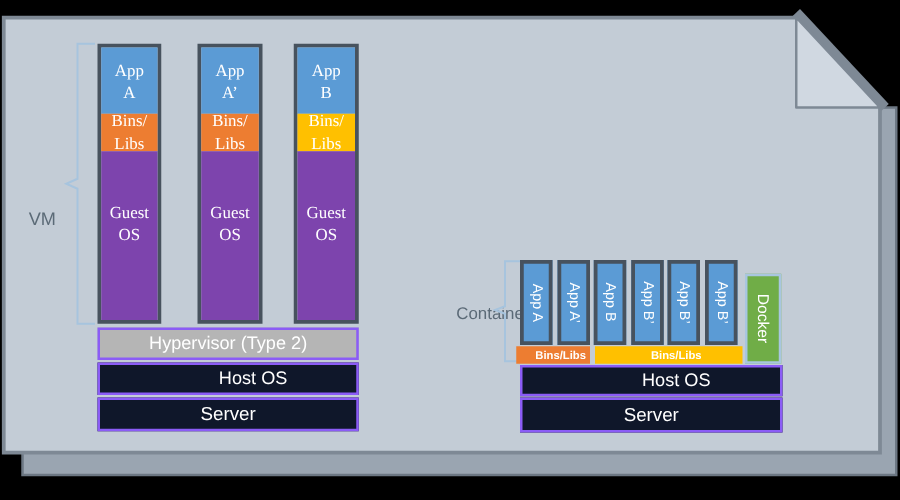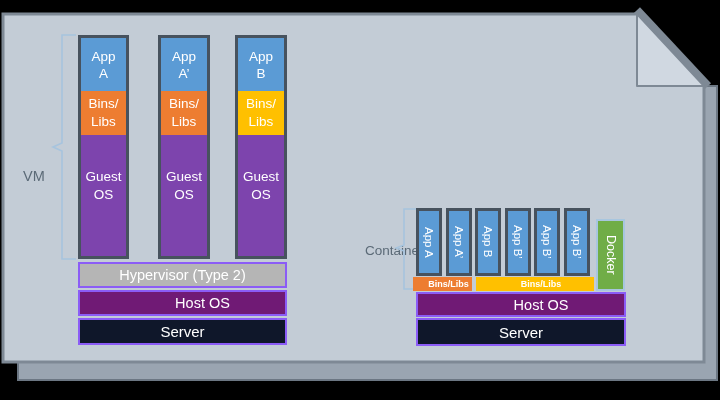--- a/index.html
+++ b/index.html
@@ -6,40 +6,40 @@
   .stage {
     position:relative; width:720px; height:400px; overflow:hidden;
     background:#000; font-family:"Liberation Sans", sans-serif;
   }
   .bgsvg { position:absolute; left:0; top:0; z-index:0; }
   .layer { position:absolute; left:0; top:0; width:720px; height:400px; z-index:1; }
 
   
   .vm-col {
     position:absolute; top:35px; height:224px; box-sizing:border-box;
-    border:3px solid #47525e; display:flex; flex-direction:column;
+    border:3px solid #47525e; display:flex; flex-direction:column;font-family:Liberation Serif, serif;
   }
   .seg {
     display:flex; align-items:center; justify-content:center; text-align:center;
     color:#fff; white-space:pre-line;
   }
   .seg-app   { height:53px; background:#5b9bd5; font-size:13.5px; line-height:17px; }
-  .seg-bins  { height:44px; font-size:13.5px; line-height:18px; }
+  .seg-bins  { height:30px; font-size:13.5px; line-height:18px; }
   .seg-guest { flex:1; background:#7d44ad; font-size:13.5px; line-height:18px; padding-bottom:20px; box-sizing:border-box; }
   .bins-orange { background:#ed7d31; }
   .bins-yellow { background:#ffc000; }
 
   
   .bar {
     position:absolute; box-sizing:border-box; border:2px solid #8b5cf6;
     display:flex; align-items:center; justify-content:center;
     color:#fff; font-size:14.5px; white-space:nowrap;
   }
   .bar-hypervisor { background:#b5b5b5; }
-  .bar-host   { background:#701a75;padding-left:40px; }
+  .bar-host   { background:#0f172a;padding-left:40px; }
   .bar-server { background:#0f172a; font-size:15px; }
 
   
   .headline {
     position:absolute; left:404px; top:41px; width:280px;
     color:#46576a; font-size:20px; line-height:26px; white-space:pre-line;
   }
   .subtext {
     position:absolute; left:408px; top:131px; width:290px;
     color:#46576a; font-size:13.5px; line-height:19px; white-space:pre-line;

